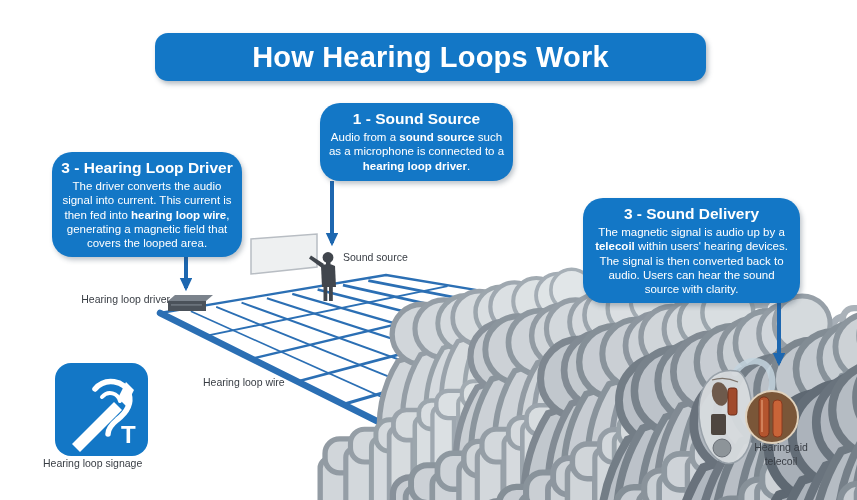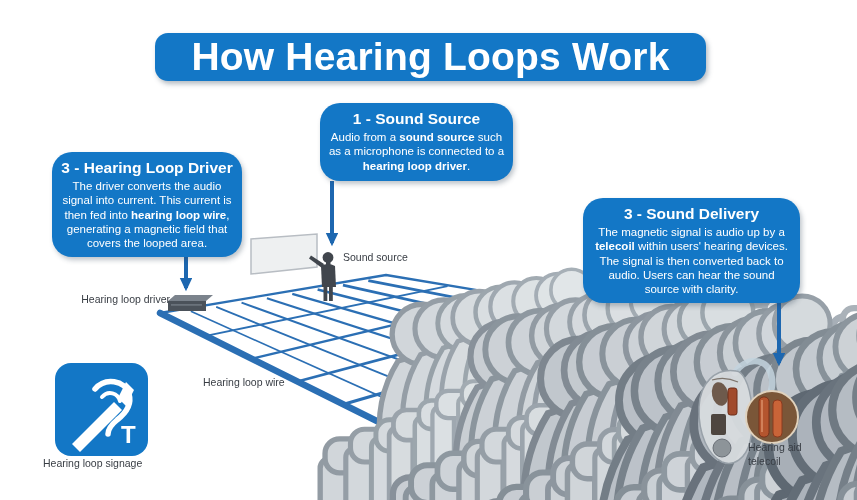--- a/index.html
+++ b/index.html
@@ -11,42 +11,42 @@
   html,body{margin:0;padding:0;background:#fff;}
   .stage{
     position:relative;width:857px;height:500px;overflow:hidden;
     font-family:"Liberation Sans", sans-serif;background:#fff;
   }
   .scene{position:absolute;left:0;top:0;}
   .title-bar{
     position:absolute;left:155px;top:33px;width:551px;height:48px;
     background:var(--primary);border-radius:13px;
     display:flex;align-items:center;justify-content:center;
-    color:#fff;font-size:39px;font-weight:bold;letter-spacing:.2px;
+    color:#fff;font-size:29px;font-weight:bold;letter-spacing:.2px;
     box-shadow:2px 3px 5px rgba(40,60,80,.35);
   }
   .callout{
     position:absolute;background:var(--primary);border-radius:20px;
     color:#fff;text-align:center;padding:7px 8px;box-sizing:border-box;
     box-shadow:2px 3px 5px rgba(40,60,80,.3);
   }
   .c-title{font-size:15.5px;font-weight:bold;margin-bottom:2px;}
   .c-body{font-size:11.5px;line-height:1.24;}
   .c-body b{font-weight:bold;}
   .callout.c1{left:320px;top:103px;width:193px;min-height:78px;}
   .callout.c2{left:52px;top:152px;width:190px;min-height:99px;}
   .callout.c3{left:583px;top:198px;width:217px;min-height:97px;}
   .label{
     position:absolute;font-size:10.5px;color:var(--label);line-height:1.3;
   }
   .lbl-sound-source{left:343px;top:251px;}
   .lbl-driver{left:72px;top:293px;width:98px;text-align:right;}
   .lbl-wire{left:203px;top:376px;}
   .lbl-signage{left:43px;top:457px;width:118px;text-align:left;}
-  .lbl-telecoil{left:748px;top:441px;width:66px;}
+  .lbl-telecoil{left:748px;top:441px;width:66px;text-align:center;}
 </style>
 </head>
 <body>
 
 <div class="stage">
 
   <svg class="scene" width="857" height="500" viewBox="0 0 857 500">
     <defs>
       <marker id="ah" markerWidth="4" markerHeight="4" refX="2.6" refY="1.6" orient="auto">
         <path d="M0,0 L3.4,1.6 L0,3.2 Z" fill="#1d67b0"></path>

